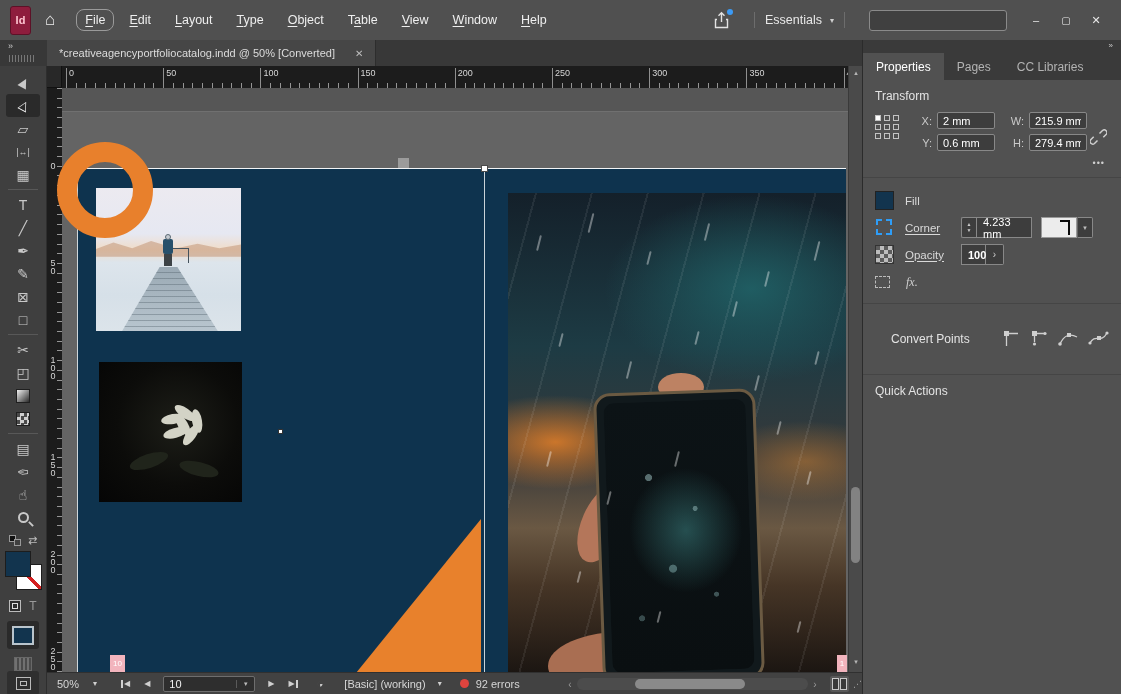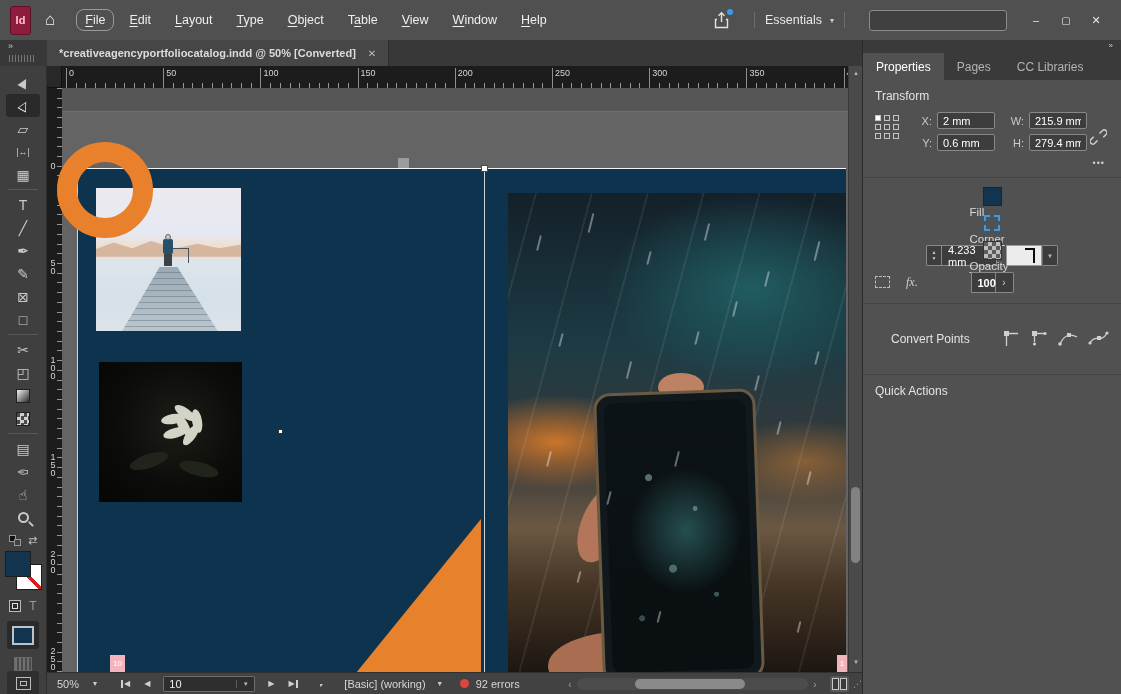--- a/index.html
+++ b/index.html
@@ -24,21 +24,21 @@
   .searchbox{width:138px;height:21px;background:#404040;border:1px solid #8a8a8a;border-radius:3px;margin:0 14px;color:#eee;font-size:11px;padding:0 6px;}
   .winbtns{display:flex;align-items:center;}
   .winbtn{width:30px;text-align:center;font-size:11px;color:#e8e8e8;padding:4px 0;}
   .winbtn.max{font-size:10px;}
 
   
   .tabstrip{position:absolute;left:0;top:40px;width:862px;height:26px;background:#383838;}
   .tools-head{position:absolute;left:0;top:0;width:47px;height:26px;}
   .tools-collapse{position:absolute;left:8px;top:1px;font-size:9px;color:#c9c9c9;}
   .tools-grip{position:absolute;left:9px;top:15px;width:26px;height:7px;background:repeating-linear-gradient(90deg,#777 0 1px,transparent 1px 3px);}
-  .doc-tab{position:absolute;left:47px;top:0;height:26px;background:#464646;display:flex;align-items:center;padding:0 12px;gap:12px;border-right:1px solid #2d2d2d;font-weight:bold;}
+  .doc-tab{position:absolute;left:47px;top:0;height:26px;background:#464646;display:flex;align-items:center;padding:0 12px;gap:20px;border-right:1px solid #2d2d2d;}
   .doc-tab-title{font-size:11px;color:#dcdcdc;white-space:nowrap;}
   .doc-tab-close{font-size:10px;color:#bdbdbd;}
 
   
   .toolbar{position:absolute;left:0;top:66px;width:47px;height:628px;background:#3f3f3f;border-right:1px solid #2e2e2e;display:flex;flex-direction:column;align-items:center;padding-top:5px;}
   .tool{width:34px;height:23px;display:flex;align-items:center;justify-content:center;color:#c9c9c9;font-size:14px;flex:0 0 auto;}
   .tool.selected{background:#2a2a2a;border-radius:3px;color:#ffffff;}
   .tool .g.cursor{display:inline-block;transform:rotate(-62deg) scale(.95);font-size:13px;}
   .tool .g.small{font-size:9px;letter-spacing:0;}
   .tool .g.flip{display:inline-block;transform:rotate(180deg);}
@@ -166,21 +166,21 @@
   .refgrid{display:grid;grid-template-columns:repeat(3,6px);grid-template-rows:repeat(3,6px);gap:3px;margin-top:3px;}
   .refgrid span{border:1px solid #c4c4c4;}
   .refgrid span.on{background:#fff;}
   .tfields{margin-left:15px;}
   .trow{display:flex;align-items:center;margin-bottom:5px;}
   .tlab{width:18px;text-align:right;margin-right:5px;color:#c9c9c9;font-size:11px;}
   .pfield{width:58px;height:17px;background:#3d3d3d;border:1px solid #888;border-radius:2px;color:#fff;font-size:11px;padding:0 5px;}
   .tlab.second{margin-left:11px;}
   .linkicon{position:absolute;right:2px;top:14px;}
   .more-dots{text-align:right;color:#d0d0d0;font-size:9px;letter-spacing:1px;margin-top:2px;padding-right:4px;}
-  .arow{display:flex;align-items:center;height:27px;flex-direction:column;}
+  .arow{display:flex;align-items:center;height:27px;}
   .sw{width:19px;height:19px;border:1px solid #222;flex:0 0 auto;}
   .sw.fill{background:#12344e;}
   .sw.stroke{background:linear-gradient(to top right,transparent 44%,#d42020 44% 56%,transparent 56%),#ffffff;}
   .sw.corner{border:none;display:grid;grid-template-columns:6px 6px;grid-template-rows:6px 6px;gap:4px;padding:1px;}
   .sw.corner i{border:2px solid #2e9df7;}
   .sw.corner i:nth-child(1){border-right:none;border-bottom:none;}
   .sw.corner i:nth-child(2){border-left:none;border-bottom:none;}
   .sw.corner i:nth-child(3){border-right:none;border-top:none;}
   .sw.corner i:nth-child(4){border-left:none;border-top:none;}
   .sw.checker{background:repeating-conic-gradient(#bdbdbd 0 25%,#5c5c5c 0 50%) 0 0/8px 8px;border:1px solid #333;}

